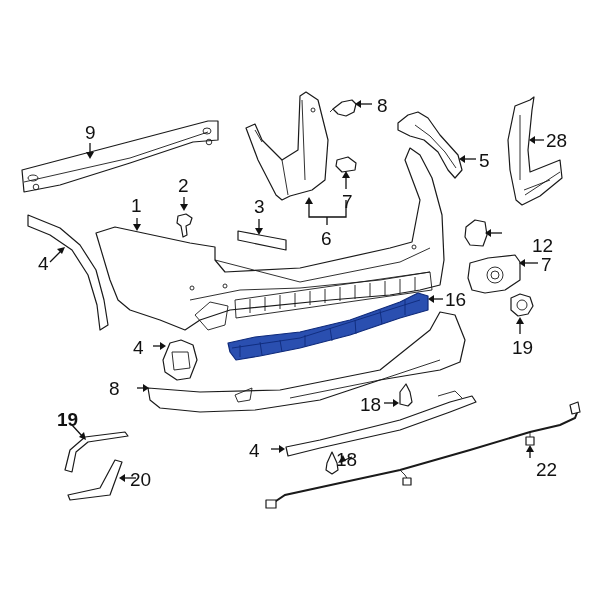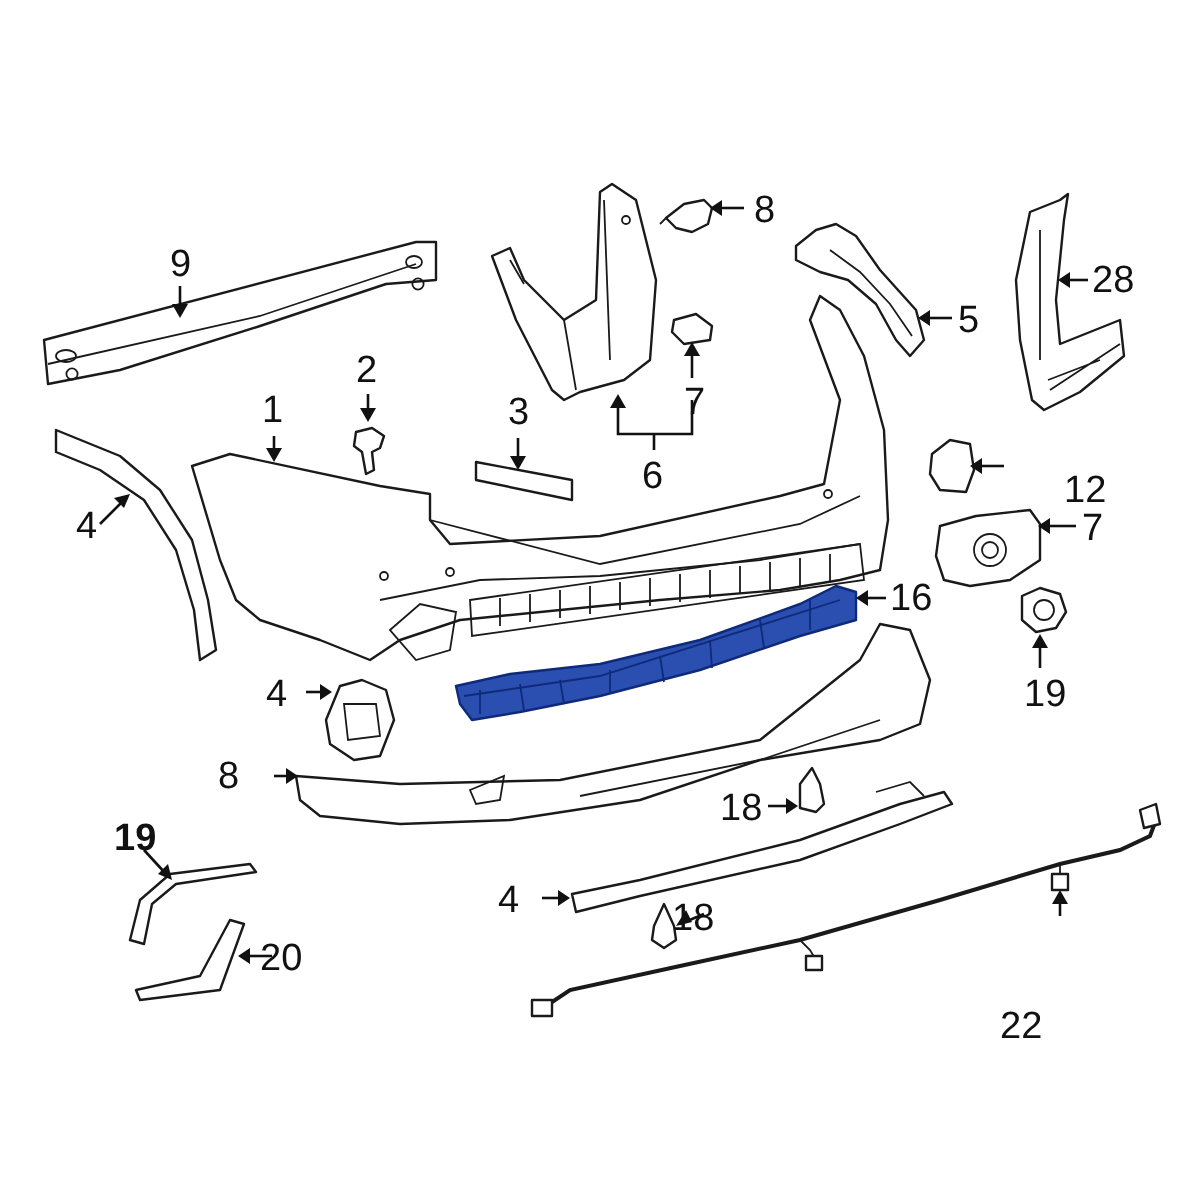--- a/index.html
+++ b/index.html
@@ -199,13 +199,13 @@
 <div class="callout" style="left:504px;top:236px;margin-left:28px;">12</div>
 <div class="callout" style="left:445px;top:290px;">16</div>
 <div class="callout" style="left:109px;top:379px;">8</div>
 <div class="callout" style="left:360px;top:395px;">18</div>
 <div class="callout" style="left:133px;top:338px;">4</div>
 <div class="callout" style="left:249px;top:441px;">4</div>
 <div class="callout" style="left:336px;top:450px;">18</div>
 <div class="callout" style="left:57px;top:410px;font-weight:bold;">19</div>
 <div class="callout" style="left:130px;top:470px;">20</div>
 <div class="callout" style="left:546px;top:131px;">28</div>
-<div class="callout" style="left:500px;top:460px;margin-top:44px;">22</div>
+<div class="callout" style="left:536px;top:460px;">22</div>
 
 </body></html>

